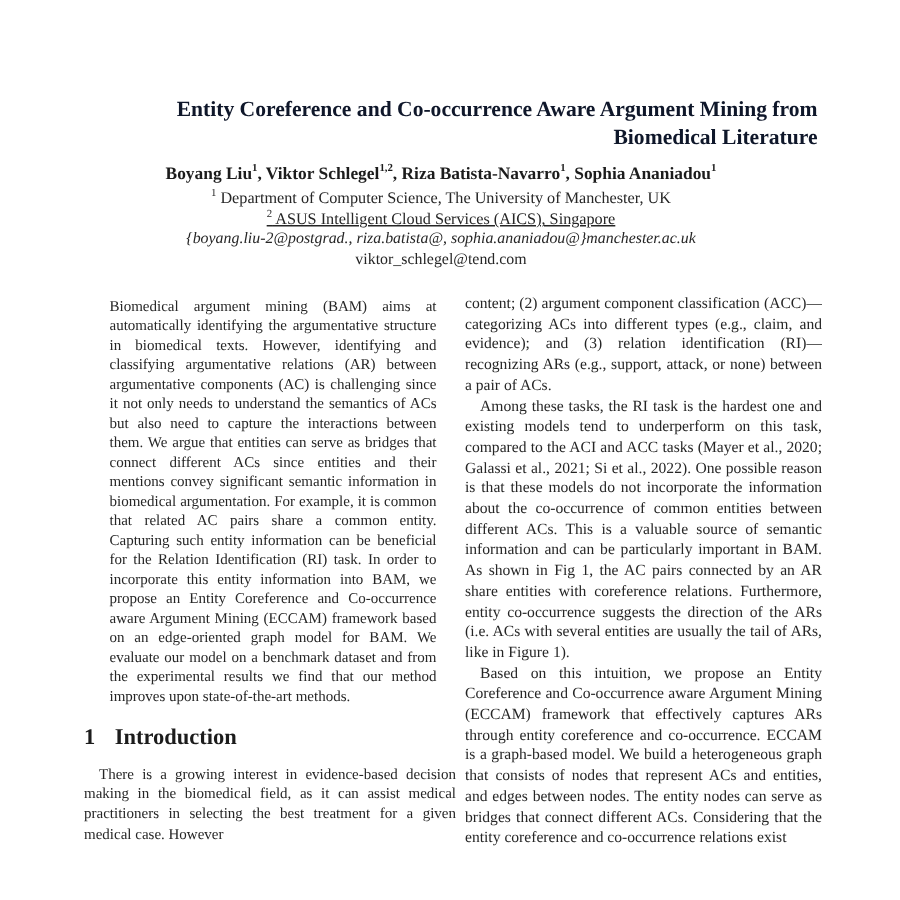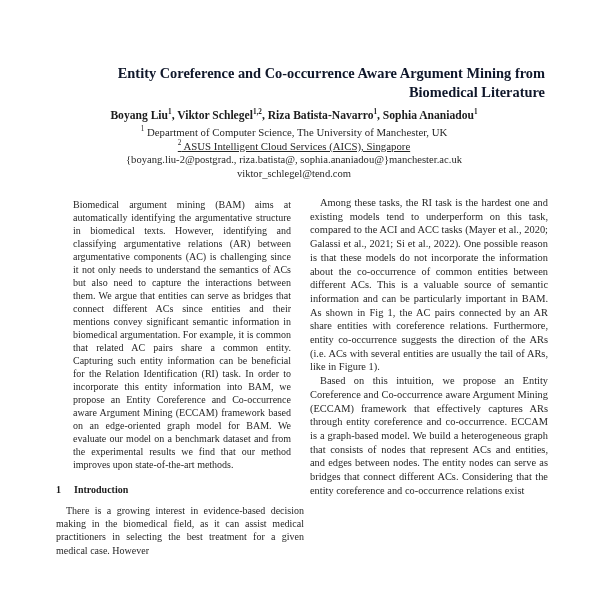--- a/index.html
+++ b/index.html
@@ -15,36 +15,36 @@
   .center-line { position:absolute; left:0; width:588px; text-align:center; white-space:nowrap; }
   .paper-title {
     position:absolute; top:64px; left:55px; width:490px;
     text-align:right; font-weight:700; font-size:14.4px; line-height:18.5px;
     color:#0f172a;
   }
   .authors-line { top:109px; font-weight:700; font-size:11.6px; color:#1c1c1c; }
   sup { font-size:7.2px; vertical-align:super; line-height:0; }
   .affil-line-1 { top:126px; font-size:10.8px; }
   .affil-line-2 { top:140px; font-size:10.8px;text-decoration:underline; }
-  .email-line-1 { top:154px; font-size:10.6px; }
+  .email-line-1 { top:154px; font-size:10.6px;font-style:italic; }
   .email-line-2 { top:167.5px; font-size:10.6px; }
 
   .col-left {
     position:absolute; left:56px; top:198px; width:248px;
   }
   .abstract-heading {
     text-align:center; font-weight:700; font-size:12.2px; color:#1c1c1c;
     margin-bottom:12px;
   }
   .abstract-text {
     margin-left:17px; margin-right:13px;
     font-size:10px; line-height:13px; text-align:justify;
   }
   .section-heading {
-    margin-top:13px; font-size:10px; font-weight:700; color:#1c1c1c;
+    margin-top:13px; font-size:15px; font-weight:700; color:#1c1c1c;
   }
   .section-title-label { margin-left:13px; }
   .col-left .body-paragraph {
     margin-top:9px;
     font-size:10px; line-height:13.2px; text-align:justify;
   }
   .col-right {
     position:absolute; left:310px; top:196px; width:238px; height:404px;
     overflow:hidden;
     font-size:10.4px; line-height:13.7px; text-align:justify;
@@ -73,15 +73,16 @@
 
 <div class="col-left">
   <div class="abstract-text">Biomedical argument mining (BAM) aims at automatically identifying the argumentative structure in biomedical texts. However, identifying and classifying argumentative relations (AR) between argumentative components (AC) is challenging since it not only needs to understand the semantics of ACs but also need to capture the interactions between them. We argue that entities can serve as bridges that connect different ACs since entities and their mentions convey significant semantic information in biomedical argumentation. For example, it is common that related AC pairs share a common entity. Capturing such entity information can be beneficial for the Relation Identification (RI) task. In order to incorporate this entity information into BAM, we propose an Entity Coreference and Co-occurrence aware Argument Mining (ECCAM) framework based on an edge-oriented graph model for BAM. We evaluate our model on a benchmark dataset and from the experimental results we find that our method improves upon state-of-the-art methods.</div>
   <div class="section-heading">
     <span>1</span><span class="section-title-label">Introduction</span>
   </div>
   <p class="body-paragraph indent-first">There is a growing interest in evidence-based decision making in the biomedical field, as it can assist medical practitioners in selecting the best treatment for a given medical case. However</p>
 </div>
 
 <div class="col-right">
+  <p>content; (2) argument component classification (ACC)—categorizing ACs into different types (e.g., claim, and evidence); and (3) relation identification (RI)—recognizing ARs (e.g., support, attack, or none) between a pair of ACs.</p>
   <p class="indent-first">Among these tasks, the RI task is the hardest one and existing models tend to underperform on this task, compared to the ACI and ACC tasks (Mayer et al., 2020; Galassi et al., 2021; Si et al., 2022). One possible reason is that these models do not incorporate the information about the co-occurrence of common entities between different ACs. This is a valuable source of semantic information and can be particularly important in BAM. As shown in Fig 1, the AC pairs connected by an AR share entities with coreference relations. Furthermore, entity co-occurrence suggests the direction of the ARs (i.e. ACs with several entities are usually the tail of ARs, like in Figure 1).</p>
   <p class="indent-first">Based on this intuition, we propose an Entity Coreference and Co-occurrence aware Argument Mining (ECCAM) framework that effectively captures ARs through entity coreference and co-occurrence. ECCAM is a graph-based model. We build a heterogeneous graph that consists of nodes that represent ACs and entities, and edges between nodes. The entity nodes can serve as bridges that connect different ACs. Considering that the entity coreference and co-occurrence relations exist</p>
 </div>
 
 </body></html>

